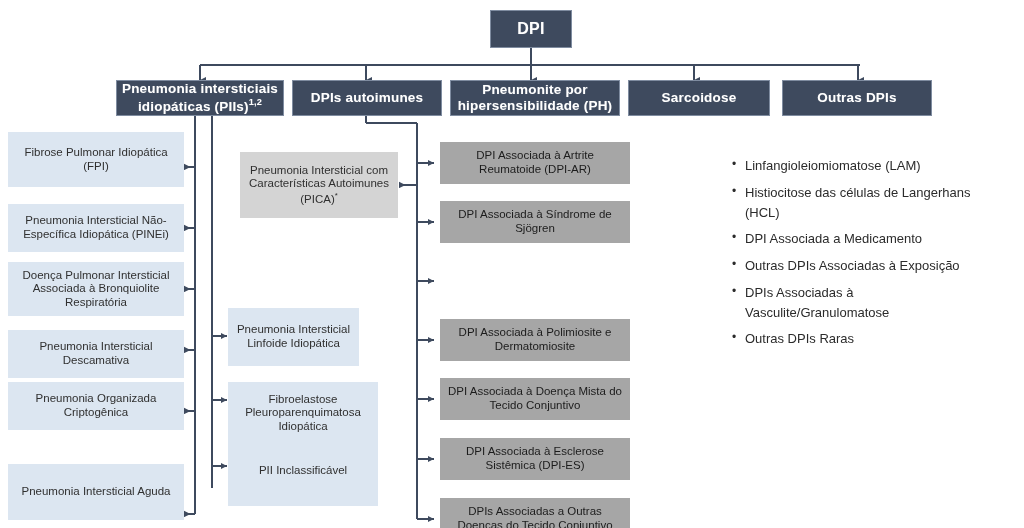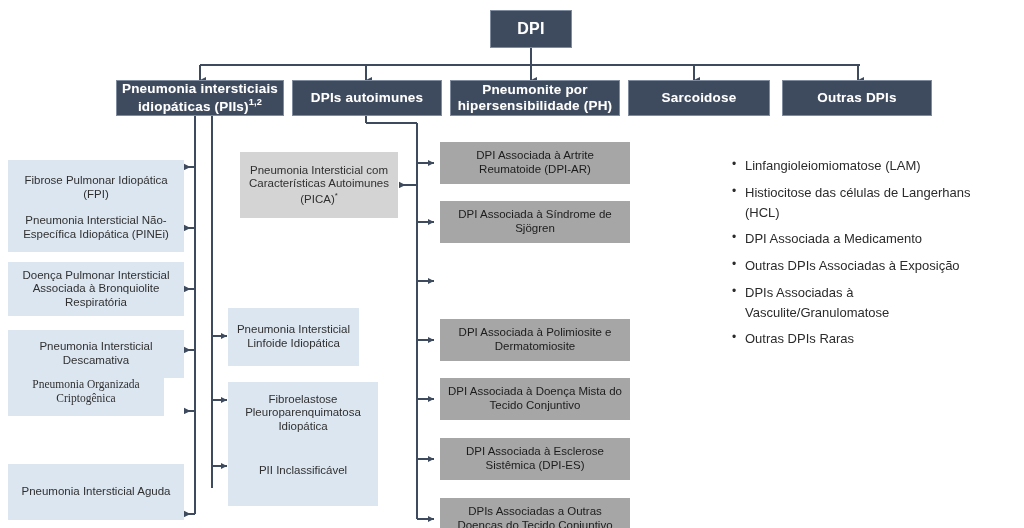--- a/index.html
+++ b/index.html
@@ -197,37 +197,37 @@
   </div>
 
   <div class="node node-level1" style="left:628px; top:80px; width:142px; height:36px;">
     <span>Sarcoidose</span>
   </div>
 
   <div class="node node-level1" style="left:782px; top:80px; width:150px; height:36px;">
     <span>Outras DPIs</span>
   </div>
 
-  <div class="node node-blue" style="left:8px; top:132px; width:176px; height:55px;margin-top:28px;">
+  <div class="node node-blue" style="left:8px; top:132px; width:176px; height:55px;">
     <span>Fibrose Pulmonar Idiopática (FPI)</span>
   </div>
 
   <div class="node node-blue" style="left:8px; top:204px; width:176px; height:48px;">
     <span>Pneumonia Intersticial Não-Específica Idiopática (PINEi)</span>
   </div>
 
   <div class="node node-blue" style="left:8px; top:262px; width:176px; height:54px;">
     <span>Doença Pulmonar Intersticial Associada à Bronquiolite Respiratória</span>
   </div>
 
   <div class="node node-blue" style="left:8px; top:330px; width:176px; height:48px;">
     <span>Pneumonia Intersticial Descamativa</span>
   </div>
 
-  <div class="node node-blue" style="left:8px; top:368px; width:156px; height:48px;font-family:Liberation Serif, serif;">
+  <div class="node node-blue" style="left:8px; top:382px; width:176px; height:48px;">
     <span>Pneumonia Organizada Criptogênica</span>
   </div>
 
   <div class="node node-blue" style="left:8px; top:464px; width:176px; height:56px;">
     <span>Pneumonia Intersticial Aguda</span>
   </div>
 
   <div class="node node-gray-light" style="left:240px; top:152px; width:158px; height:66px;">
     <span>
       <span>Pneumonia Intersticial com Características Autoimunes (PICA)</span><span class="sup">*</span>

